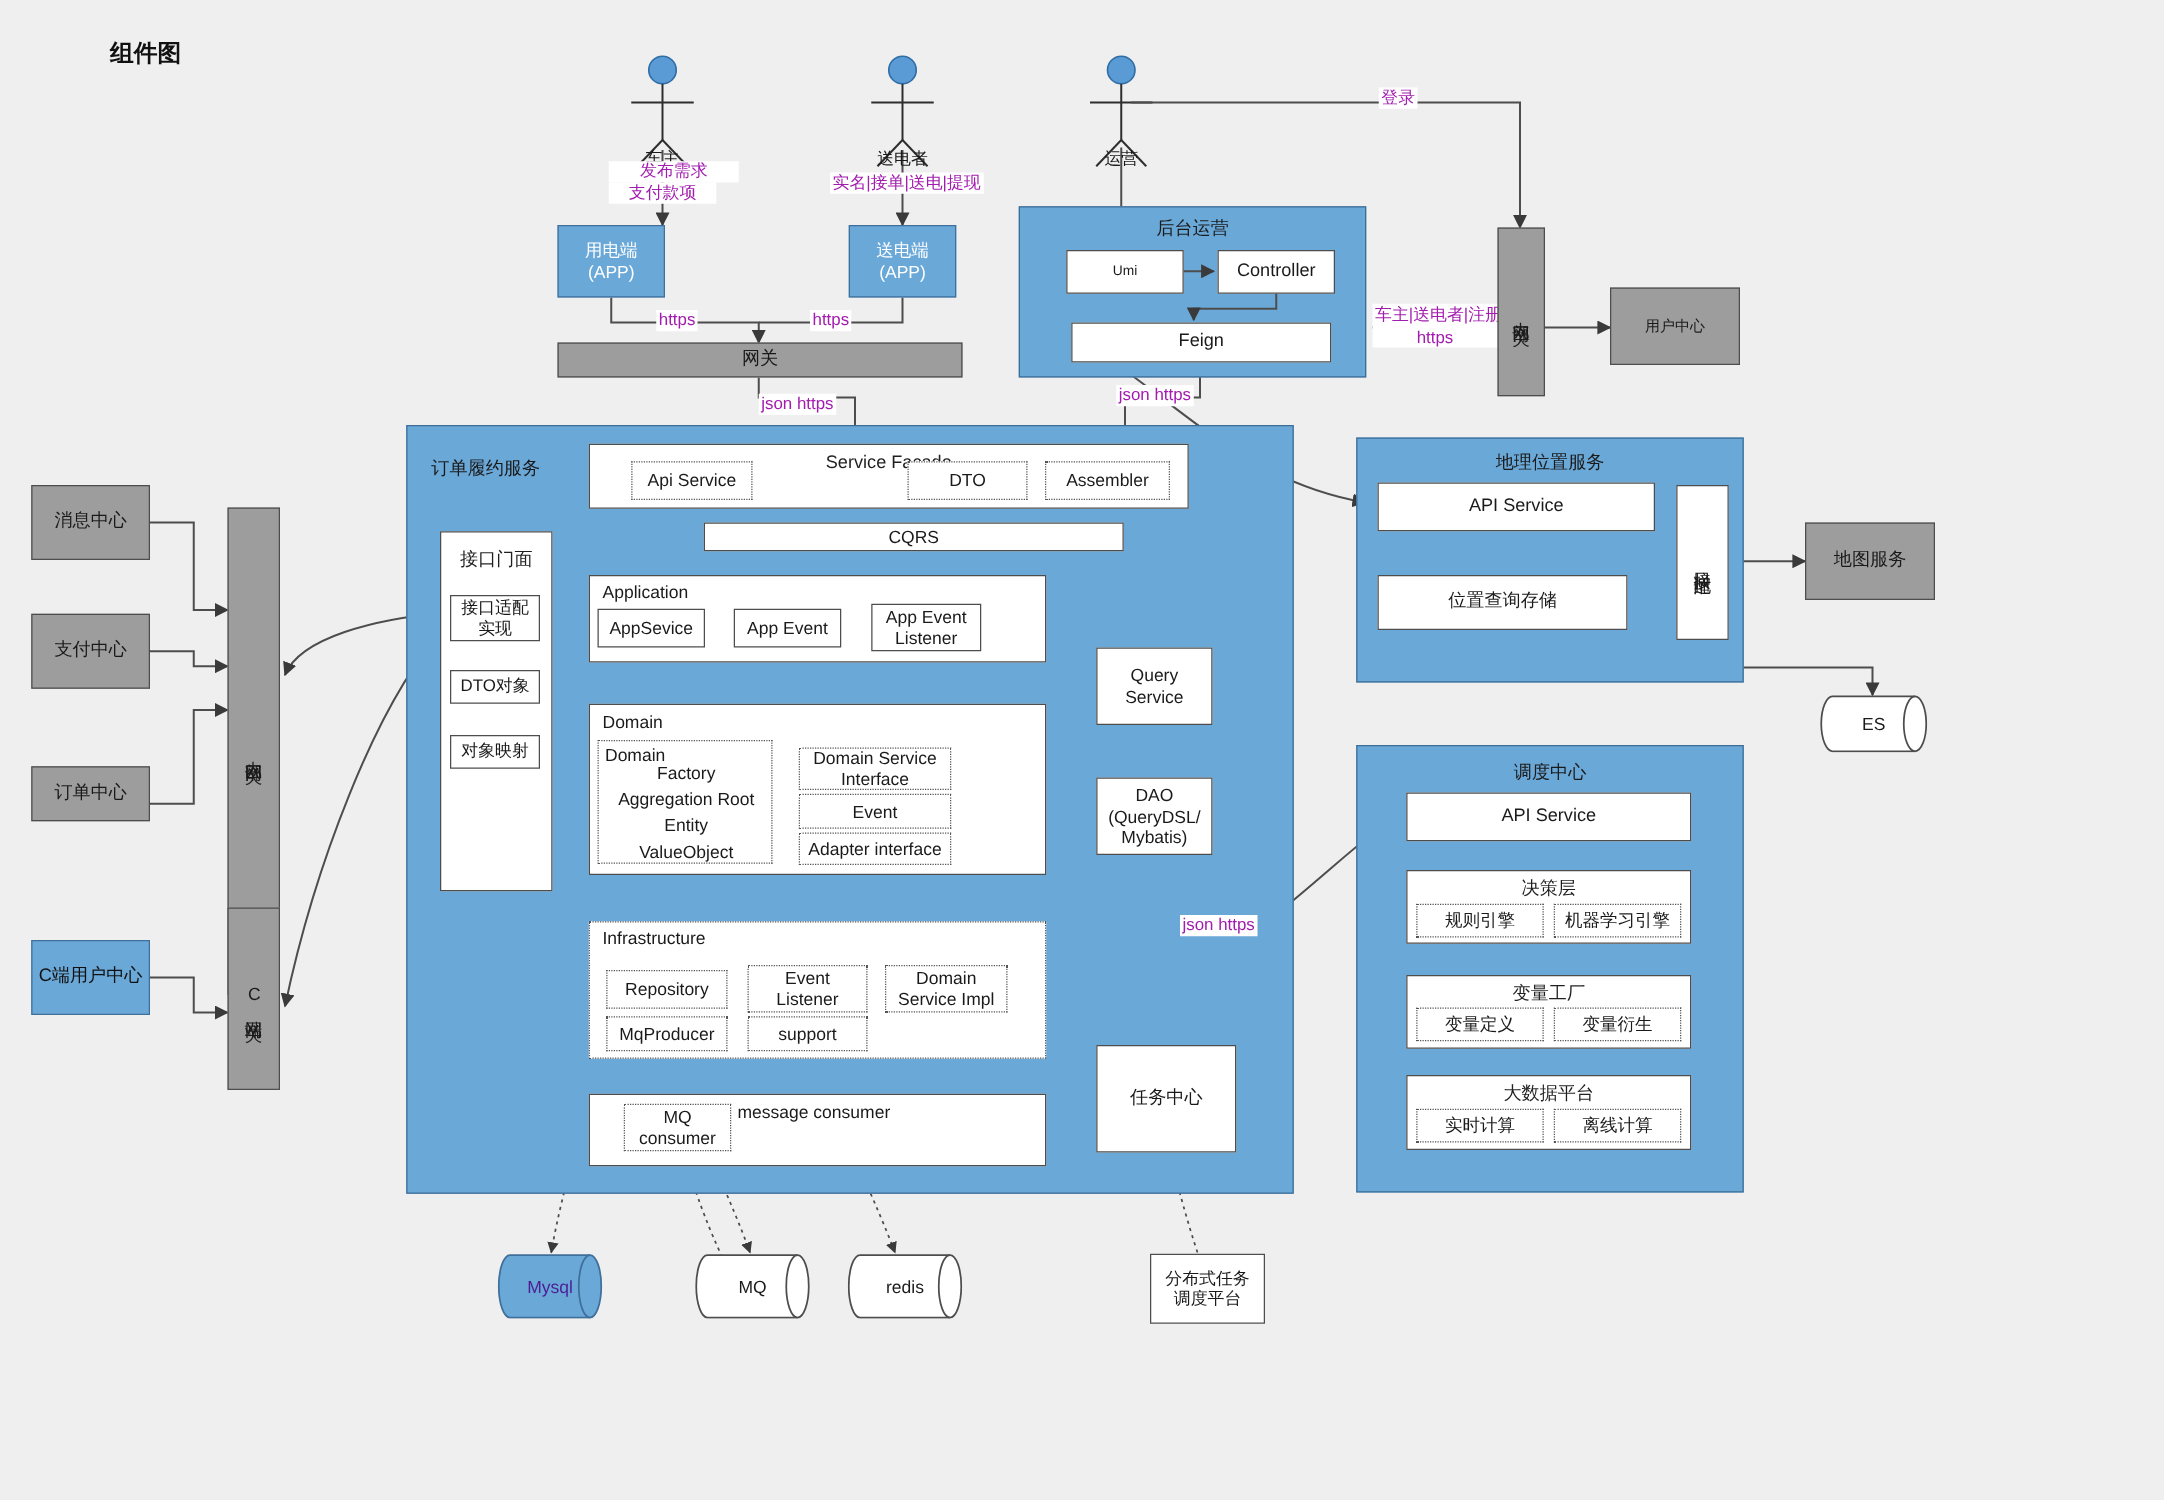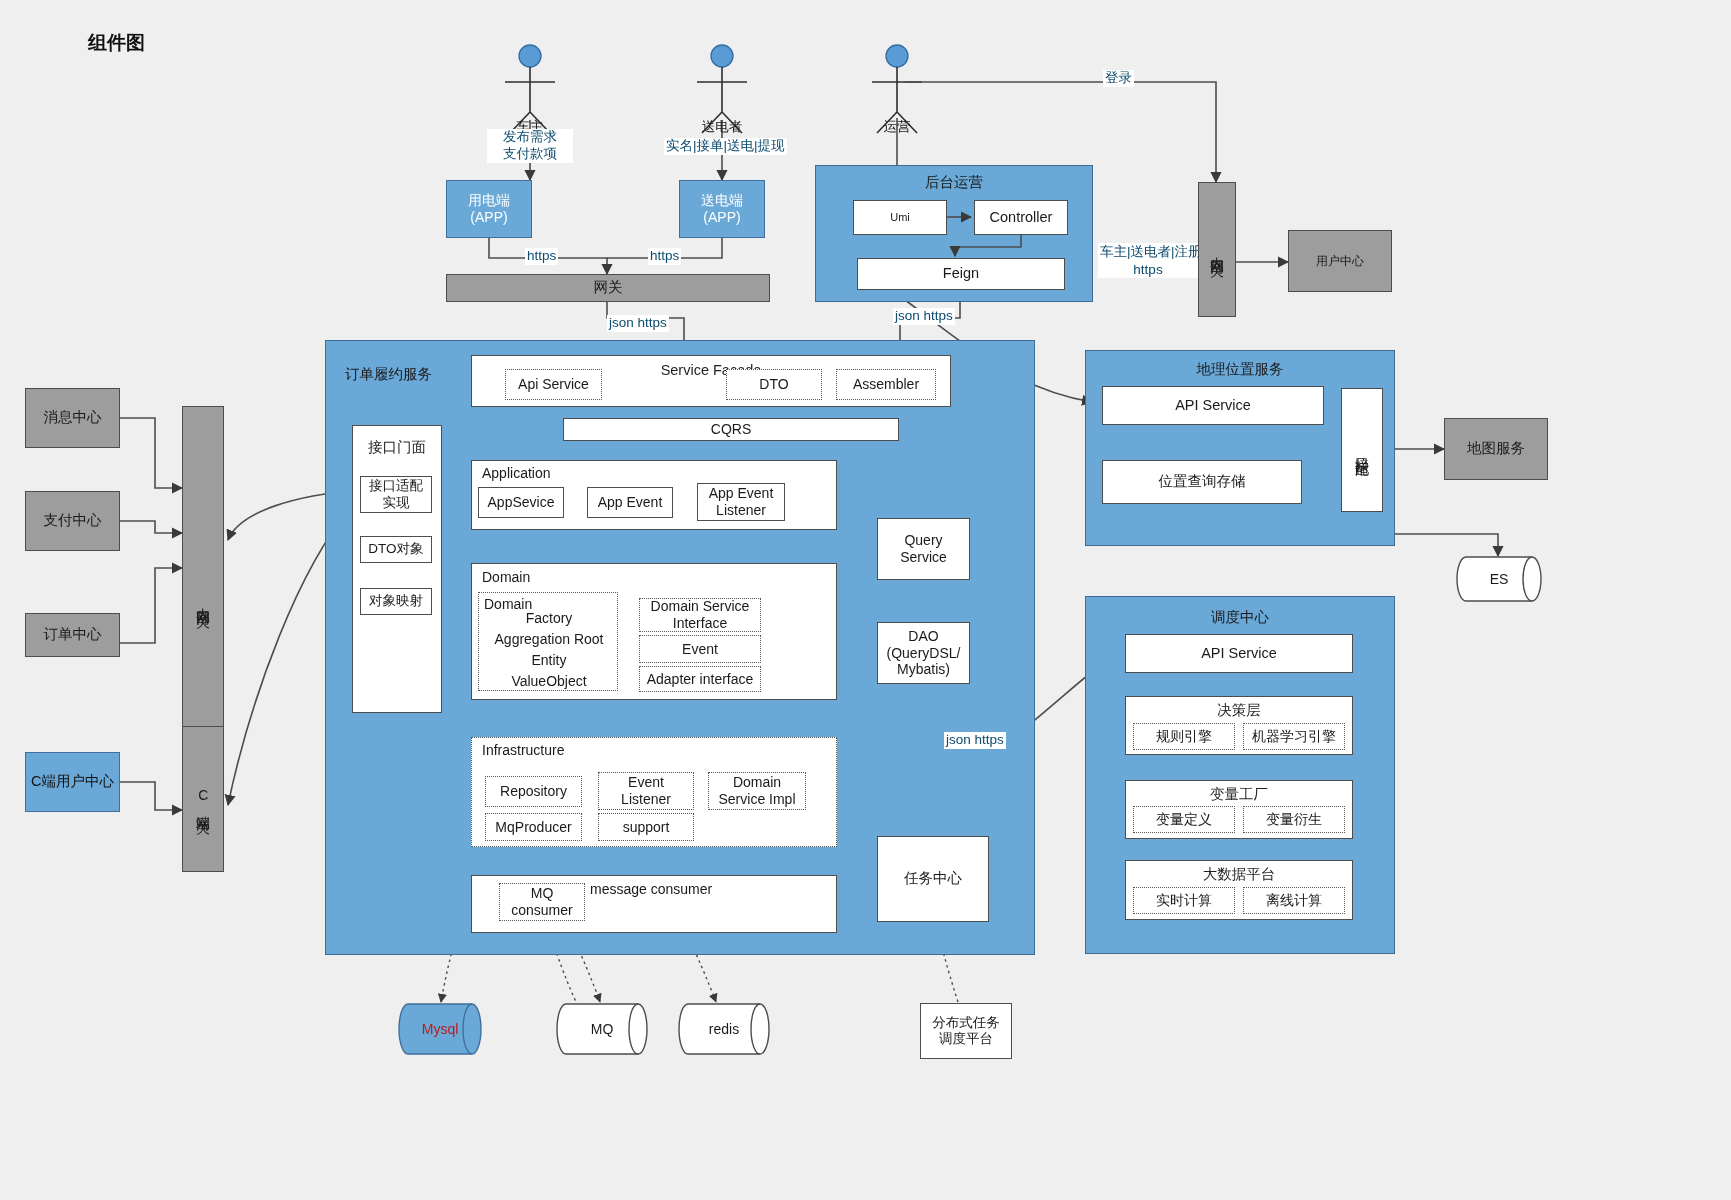--- a/index.html
+++ b/index.html
@@ -30,21 +30,21 @@
 
   
   svg#wires{position:absolute;left:0;top:0;width:1731px;height:1200px;pointer-events:none;}
   .ln{stroke:#4d4d4d;stroke-width:1.6px;fill:none;}
   .ln-d{stroke:#4d4d4d;stroke-width:1.4px;fill:none;stroke-dasharray:2.5 3.5;}
   .ln-thick{stroke:#2e2e2e;stroke-width:2.6px;fill:none;stroke-dasharray:3 4;}
   .actor{stroke:#2e2e2e;stroke-width:1.6px;fill:none;}
   .head{fill:#5b9bd5;stroke:#2f6ea5;stroke-width:1.3px;}
 
   
-  .elabel{position:absolute;background:#ffffff;padding:0 2px;font-size:13.5px;color:#0c4a6e;white-space:nowrap;line-height:1.25;text-align:center;}
+  .elabel{position:absolute;background:#ffffff;padding:0 2px;font-size:13.5px;color:#a21caf;white-space:nowrap;line-height:1.25;text-align:center;}
   .plain{position:absolute;font-size:13.5px;color:#1a1a1a;white-space:nowrap;}
 
   
   .cyl{position:absolute;}
 </style>
 </head>
 <body>
 
 <div class="abs" id="title">组件图</div>
 
@@ -150,21 +150,21 @@
   <path class="ln-d" d="M536,845 C560,910 585,960 600,1002" marker-end="url(#arrd)"></path>
 
   <path class="ln-d" d="M578,1006 C556,960 548,920 545,928" marker-end="url(#arrd)"></path>
 
   <path class="ln-d" d="M648,845 C676,910 700,960 716,1002" marker-end="url(#arrd)"></path>
 
   <path class="ln-d" d="M958,1002 C946,965 940,940 936,922" marker-end="url(#arrd)"></path>
 </svg>
 
 <div class="abs plain" style="left:505px;top:118px;width:50px;text-align:center;">车主</div>
-<div class="abs elabel" style="left:487px;top:129px;width:86px;">发布需求</div>
+<div class="abs elabel" style="left:487px;top:129px;width:104px;">发布需求</div>
 <div class="abs elabel" style="left:487px;top:146px;width:86px;">支付款项</div>
 
 <div class="abs plain" style="left:693px;top:118px;width:58px;text-align:center;">送电者</div>
 <div class="abs elabel" style="left:664px;top:138px;">实名|接单|送电|提现</div>
 
 <div class="abs plain" style="left:872px;top:118px;width:50px;text-align:center;">运营</div>
 
 <div class="abs blue ctr" style="left:446px;top:180px;width:86px;height:58px;flex-direction:column;font-size:14px;">
   <span>用电端</span>
   <span>(APP)</span>
@@ -411,21 +411,21 @@
 </div>
 <div class="abs dotted ctr" style="left:1243px;top:887px;width:102px;height:27px;font-size:14px;">
   <span>离线计算</span>
 </div>
 
 <div class="cyl" style="left:398px;top:1003px;width:84px;height:52px;">
   <svg width="84" height="52" viewBox="0 0 84 52">
     <path d="M10,1 L74,1 A9,25 0 0 1 74,51 L10,51 A9,25 0 0 1 10,1 Z" fill="#6aa8d8" stroke="#3f6f9a" stroke-width="1.4"></path>
     <path d="M74,1 A9,25 0 0 0 74,51" fill="none" stroke="#3f6f9a" stroke-width="1.4"></path>
   </svg>
-  <div class="abs ctr" style="left:0;top:0;width:84px;height:52px;font-size:14px;color:#b91c1c;">
+  <div class="abs ctr" style="left:0;top:0;width:84px;height:52px;font-size:14px;color:#4c1d95;">
     <span>Mysql</span>
   </div>
 </div>
 
 <div class="cyl" style="left:556px;top:1003px;width:92px;height:52px;">
   <svg width="92" height="52" viewBox="0 0 92 52">
     <path d="M10,1 L82,1 A9,25 0 0 1 82,51 L10,51 A9,25 0 0 1 10,1 Z" fill="#ffffff" stroke="#4d4d4d" stroke-width="1.4"></path>
     <path d="M82,1 A9,25 0 0 0 82,51" fill="none" stroke="#4d4d4d" stroke-width="1.4"></path>
   </svg>
   <div class="abs ctr" style="left:0;top:0;width:92px;height:52px;font-size:14px;">

